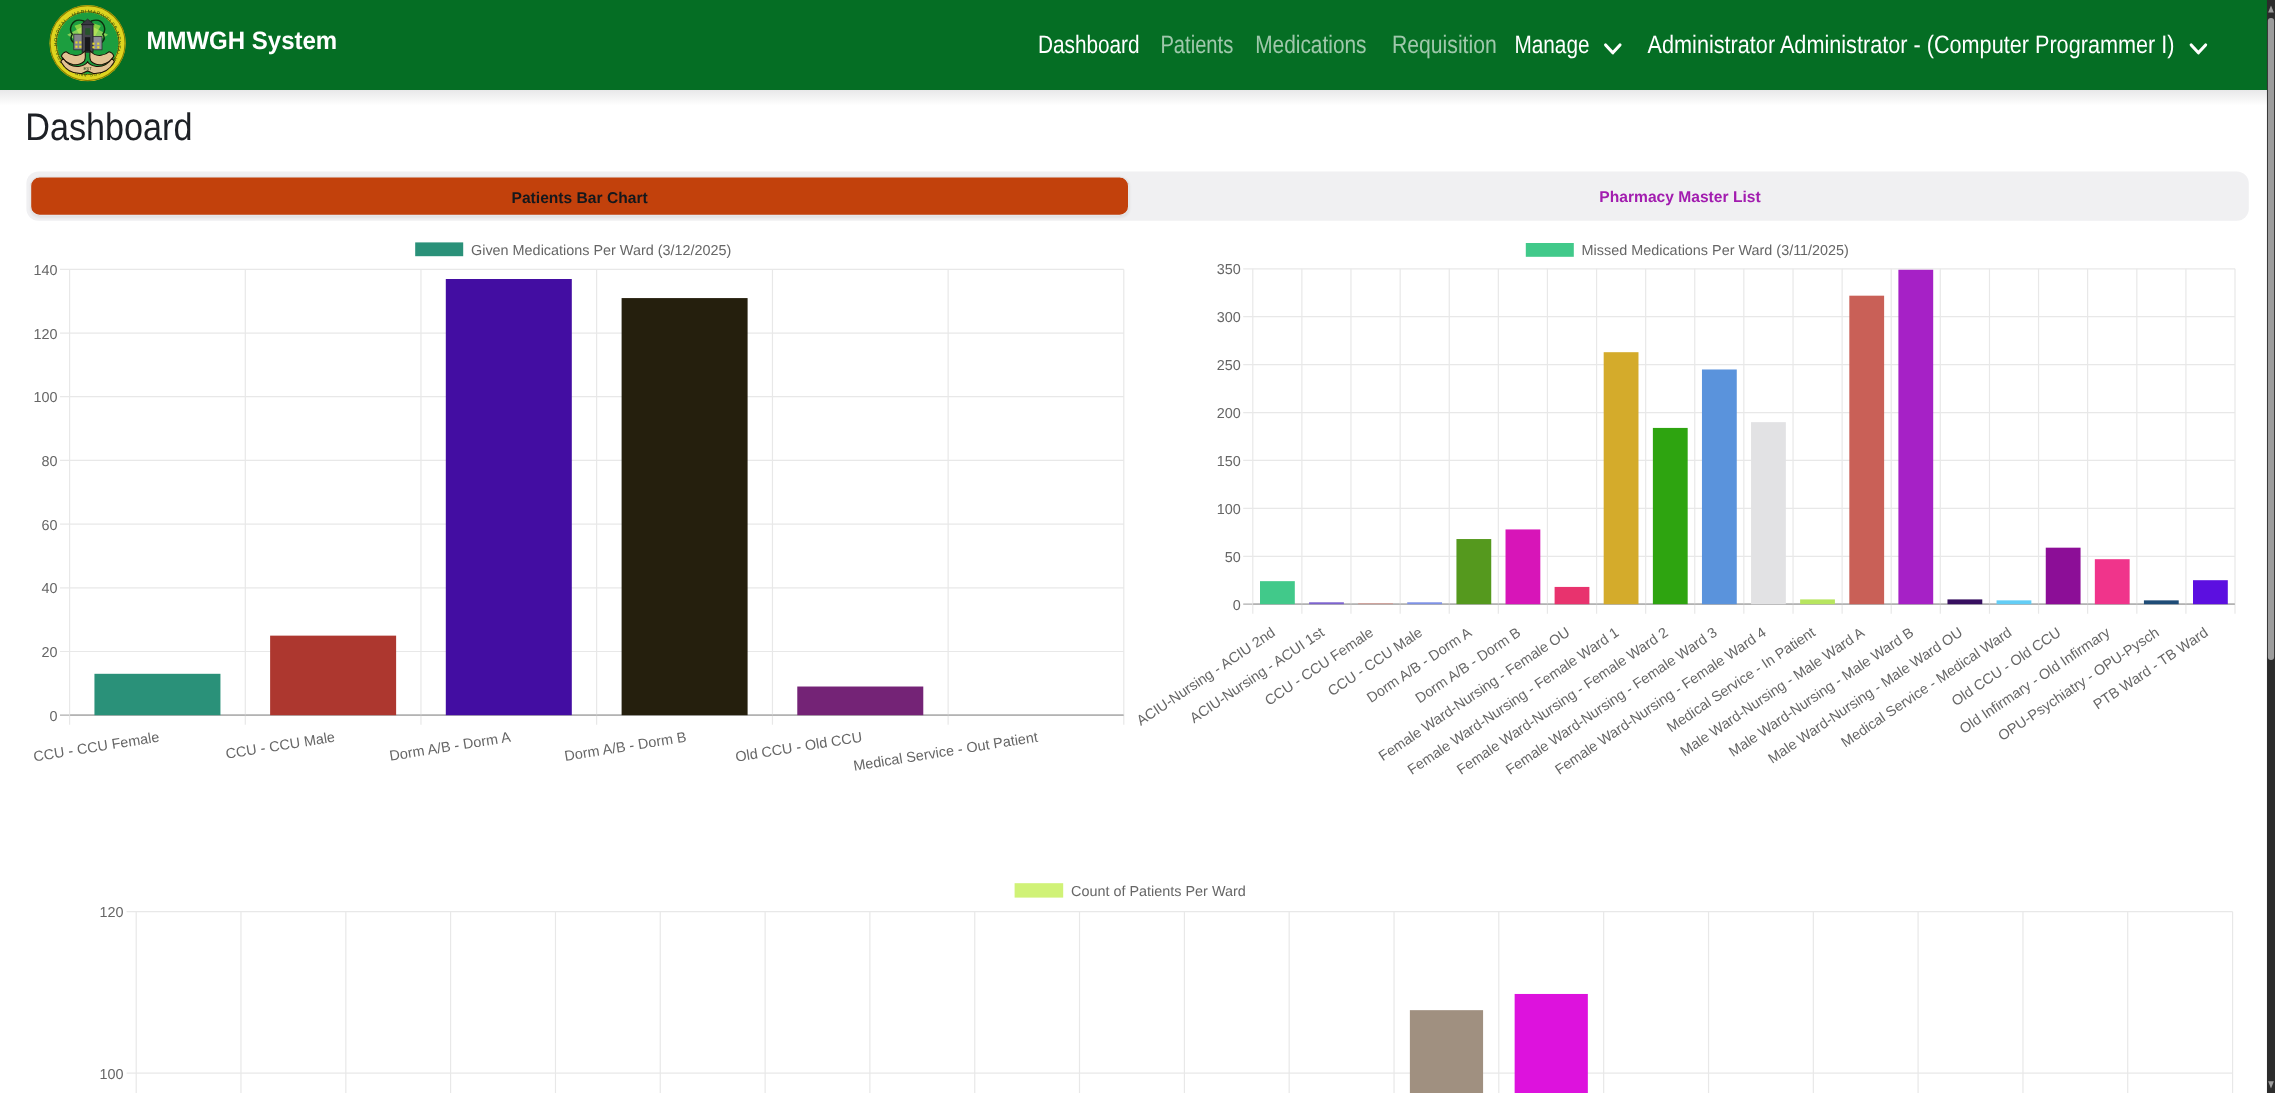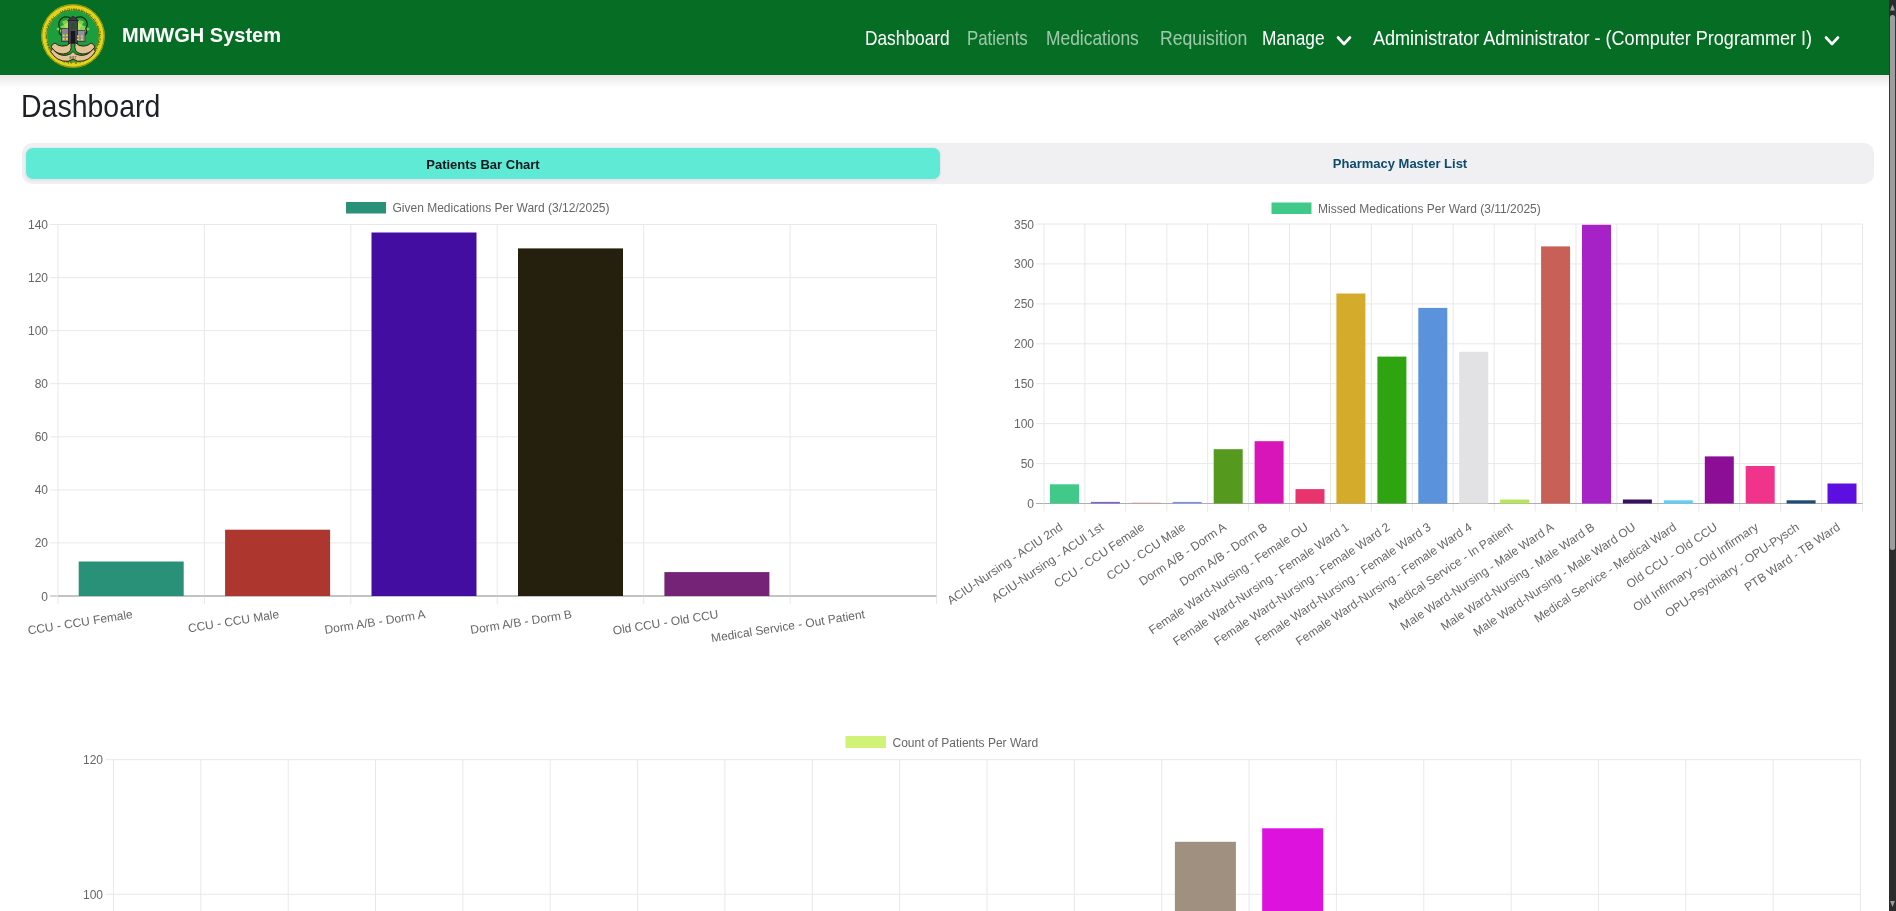--- a/index.html
+++ b/index.html
@@ -2,24 +2,24 @@
 <html><head><meta charset="utf-8">
 <style>
 html,body{margin:0;padding:0;width:1896px;height:911px;overflow:hidden;background:#fff;font-family:"Liberation Sans",sans-serif;}
 #nav{position:absolute;left:0;top:0;width:1896px;height:75px;background:#056e24;}
 #navshadow{position:absolute;left:0;top:75px;width:1896px;height:13px;background:linear-gradient(rgba(30,30,35,.10),rgba(30,30,35,0));}
 .nl{position:absolute;top:26px;font-size:21px;color:#fff;white-space:nowrap;transform-origin:left center;}
 .dim{color:rgba(255,255,255,.62);}
 #brand{position:absolute;left:122px;top:23px;font-size:21px;font-weight:bold;color:#fff;transform:scaleX(.953);transform-origin:left center;}
 #pagetitle{position:absolute;left:20.5px;top:88px;font-size:32px;color:#1d2025;transform:scaleX(.89);transform-origin:left center;}
 #tabwrap{position:absolute;left:22px;top:143px;width:1852px;height:41px;background:#f0f0f2;border-radius:10px;}
-#tab1{position:absolute;left:3px;top:4px;width:914px;height:31px;background:#5eead4;border:1px solid #e6e7ea;border-radius:8px;box-shadow:0 1px 2px rgba(0,0,0,.06);}
+#tab1{position:absolute;left:3px;top:4px;width:914px;height:31px;background:#c2410c;border:1px solid #e6e7ea;border-radius:8px;box-shadow:0 1px 2px rgba(0,0,0,.06);}
 #tab1 span{position:absolute;left:0;right:0;top:9px;text-align:center;font-size:13px;font-weight:bold;color:#15181c;}
 #tab2{position:absolute;left:918px;top:0;width:920px;bottom:0;}
-#tab2 span{position:absolute;left:0;right:0;top:13px;text-align:center;font-size:13px;font-weight:bold;color:#0c4a6e;}
+#tab2 span{position:absolute;left:0;right:0;top:13px;text-align:center;font-size:13px;font-weight:bold;color:#a21caf;}
 </style></head>
 <body>
 <div id="nav">
 <svg width="64" height="64" viewBox="0 0 64 64" style="position:absolute;left:41px;top:4px">
 <circle cx="32" cy="32" r="31.8" fill="#ded41f"></circle>
 <circle cx="32" cy="32" r="31.2" fill="none" stroke="#8a7d00" stroke-width="0.9"></circle>
 <circle cx="32" cy="32" r="26.2" fill="none" stroke="#6b6000" stroke-width="0.8"></circle>
 <defs>
         <path id="ringpath" d="M 32 7.2 A 24.8 24.8 0 1 1 31.9 7.2"></path>
       </defs>

